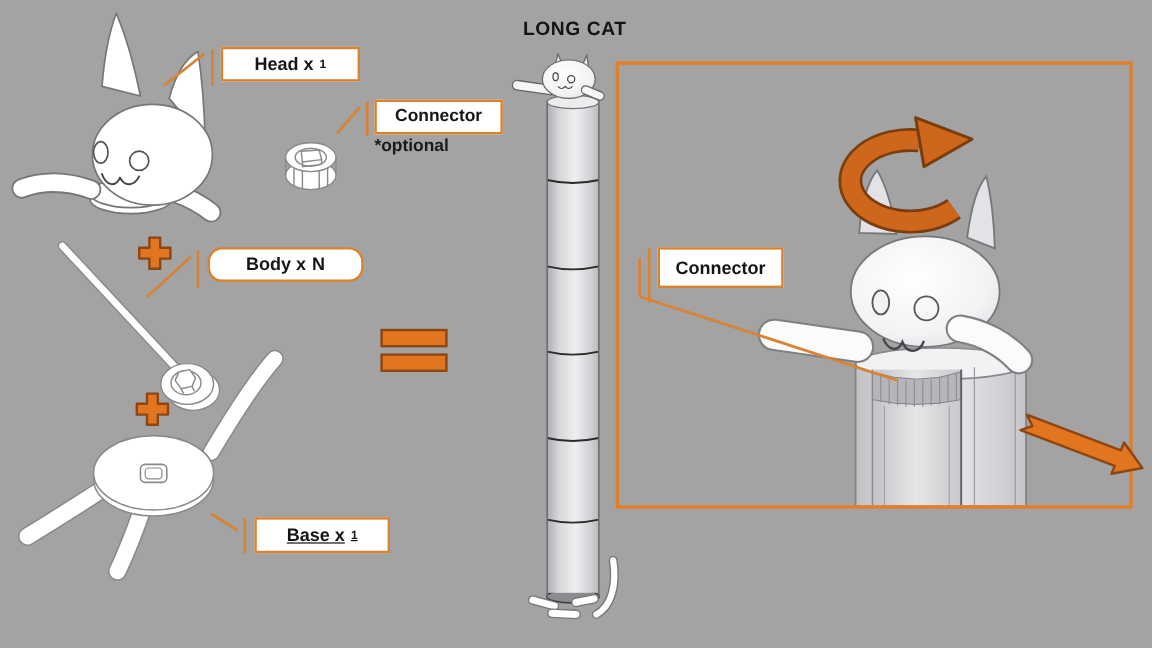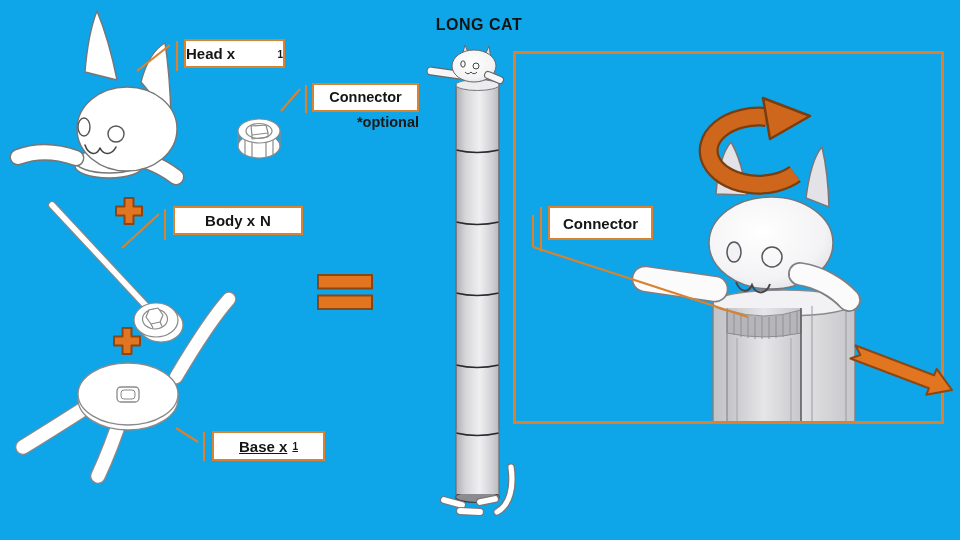--- a/index.html
+++ b/index.html
@@ -1,37 +1,37 @@
 <!DOCTYPE html>
 <html><head>
 <meta charset="utf-8">
 <style>
   html,body{margin:0;padding:0;background:#ffffff;}
   .canvas{
-    position:relative;width:960px;height:540px;overflow:hidden;background:#0ea5e9;
+    position:relative;width:960px;height:540px;overflow:hidden;background:#a3a3a3;
     font-family:"Liberation Sans",sans-serif;
   }
   .art{position:absolute;left:0;top:0;}
   .page-title{
     position:absolute;left:424px;top:16px;width:110px;text-align:center;
     font-size:16px;font-weight:800;letter-spacing:.5px;color:#141414;
   }
   .label-box{
     position:absolute;box-sizing:border-box;border:2.5px solid #D9822F;background:#fff;
     display:flex;align-items:center;justify-content:center;gap:5px;
     font-weight:700;color:#151515;font-size:15px;line-height:1;
   }
   .label-box .qty{font-size:10px;font-weight:700;margin-top:2px;}
-  #head-label{left:184px;top:39px;width:101px;height:29px;justify-content:space-between;}
+  #head-label{left:184px;top:39px;width:116px;height:29px;}
   #connector-label{left:312px;top:83px;width:107px;height:29px;font-size:14.5px;}
   #optional-note{
-    position:absolute;left:312px;top:114px;width:107px;text-align:right;
+    position:absolute;left:312px;top:114px;width:107px;text-align:left;
     font-size:14.5px;font-weight:700;color:#1a1a1a;
   }
-  #body-label{left:173px;top:206px;width:130px;height:29px;}
+  #body-label{left:173px;top:206px;width:130px;height:29px;border-radius:12px;}
   #base-label{left:212px;top:431px;width:113px;height:30px;text-decoration:underline;}
   #detail-connector-label{left:548px;top:206px;width:105px;height:34px;}
 </style>
 </head>
 <body>
 
 <div class="canvas">
 
 <svg class="art" width="960" height="540" viewBox="0 0 960 540">
   <defs>

